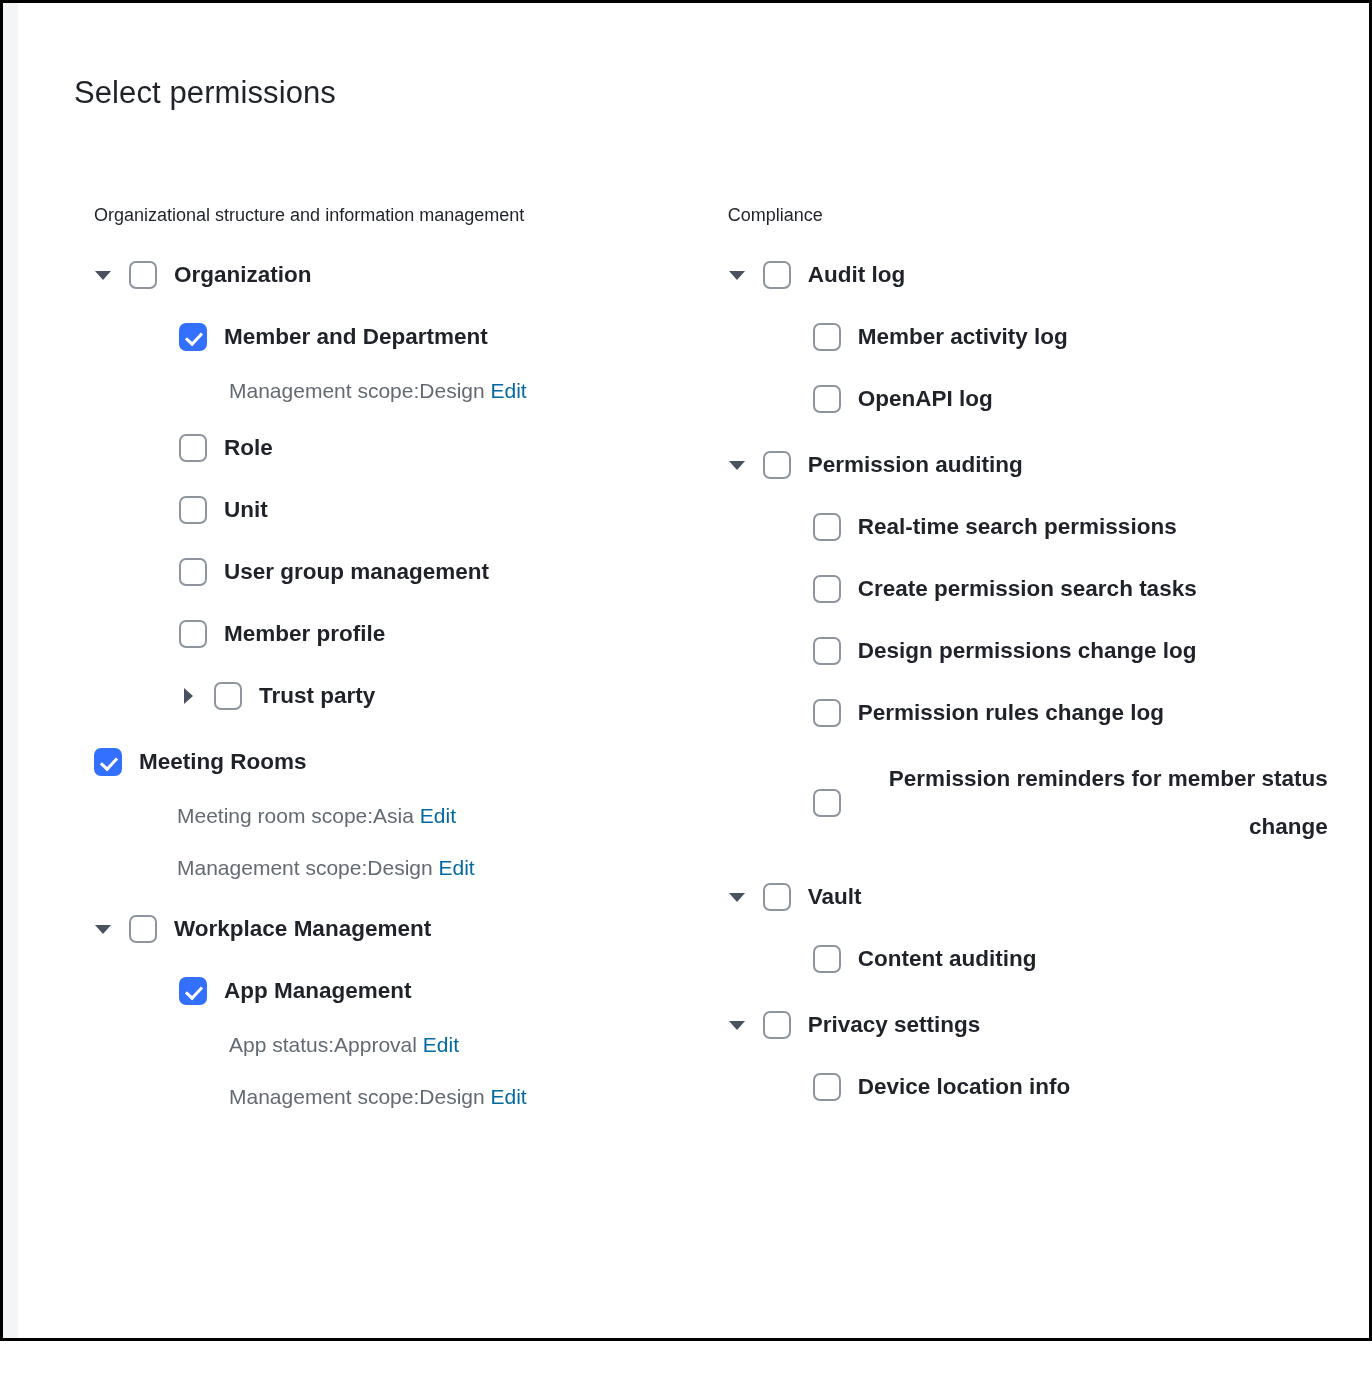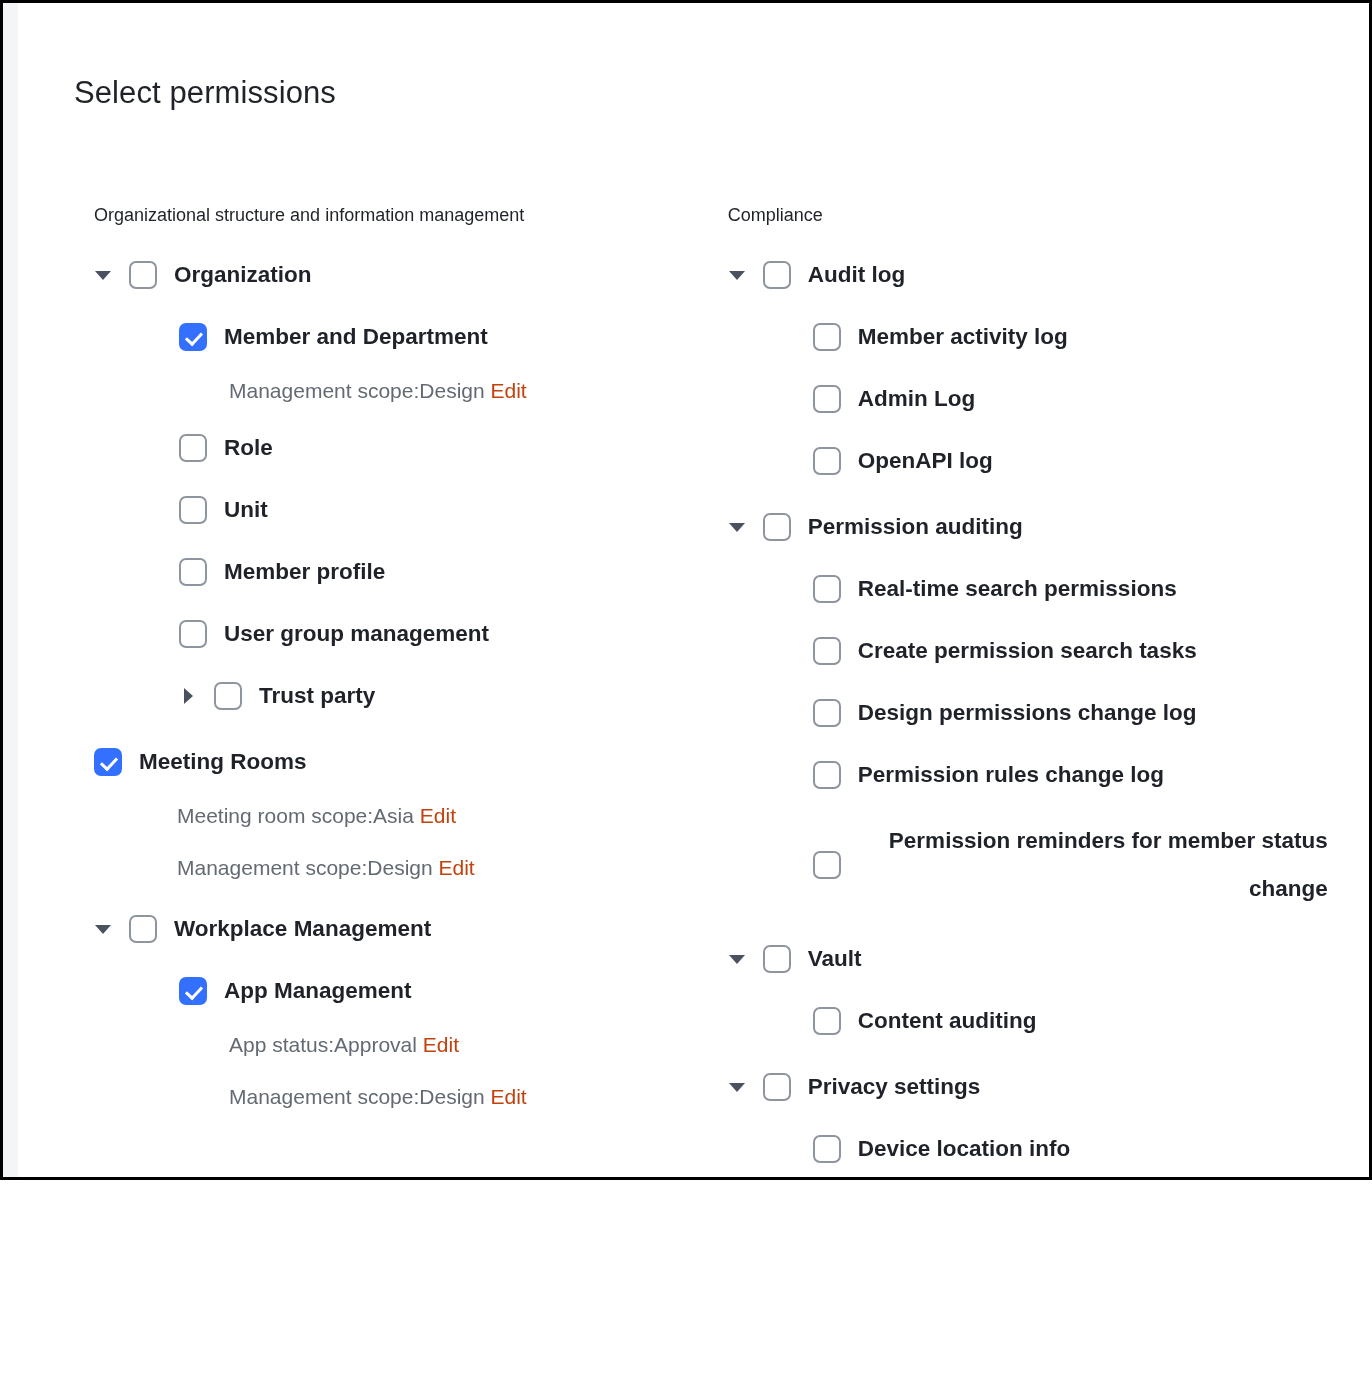--- a/index.html
+++ b/index.html
@@ -8,21 +8,21 @@
     background: #ffffff;
   }
   body {
     font-family: "Liberation Sans", sans-serif;
     -webkit-font-smoothing: antialiased;
   }
 
   #screen {
     position: relative;
     width: 1372px;
-    height: 1180px;
+    height: 1341px;
     box-sizing: border-box;
     border: 3px solid #000000;
     background: #ffffff;
     overflow: hidden;
   }
 
   
   .left-gutter {
     position: absolute;
     left: 0;
@@ -153,21 +153,21 @@
 
   
   .scope {
     font-size: 21px;
     line-height: 30px;
     color: #646a73;
     margin-top: 19px;
   }
   .scope + .scope { margin-top: 22px; }
   .scope .edit {
-    color: #c2410c;
+    color: #0369a1;
     cursor: pointer;
   }
 
   
   .ind-0 { margin-left: 0; }
   .ind-2 { margin-left: 85px; }
 
   .scope-ind-2 { margin-left: 135px; }
   .scope-ind-1 { margin-left: 83px; }
 </style>
@@ -201,25 +201,25 @@
             <div class="row tight ind-2">
               <span class="cbox"></span>
               <span class="row-label">Role</span>
             </div>
             <div class="row tight ind-2">
               <span class="cbox"></span>
               <span class="row-label">Unit</span>
             </div>
             <div class="row tight ind-2">
               <span class="cbox"></span>
+              <span class="row-label">User group management</span>
+            </div>
+            <div class="row tight ind-2">
+              <span class="cbox"></span>
               <span class="row-label">Member profile</span>
-            </div>
-            <div class="row tight ind-2">
-              <span class="cbox"></span>
-              <span class="row-label">User group management</span>
             </div>
             <div class="row tight ind-2">
               <span class="caret-slot">
                 <span class="caret right"></span>
               </span>
               <span class="cbox"></span>
               <span class="row-label">Trust party</span>
             </div>
             <div class="row ind-0">
               <span class="cbox checked"></span>
@@ -252,24 +252,20 @@
               </span>
               <span class="cbox"></span>
               <span class="row-label">Audit log</span>
             </div>
             <div class="row tight ind-2">
               <span class="cbox"></span>
               <span class="row-label">Member activity log</span>
             </div>
             <div class="row tight ind-2">
               <span class="cbox"></span>
-              <span class="row-label">Admin Log</span>
-            </div>
-            <div class="row tight ind-2">
-              <span class="cbox"></span>
               <span class="row-label">OpenAPI log</span>
             </div>
             <div class="row ind-0">
               <span class="caret-slot">
                 <span class="caret down"></span>
               </span>
               <span class="cbox"></span>
               <span class="row-label">Permission auditing</span>
             </div>
             <div class="row tight ind-2">

